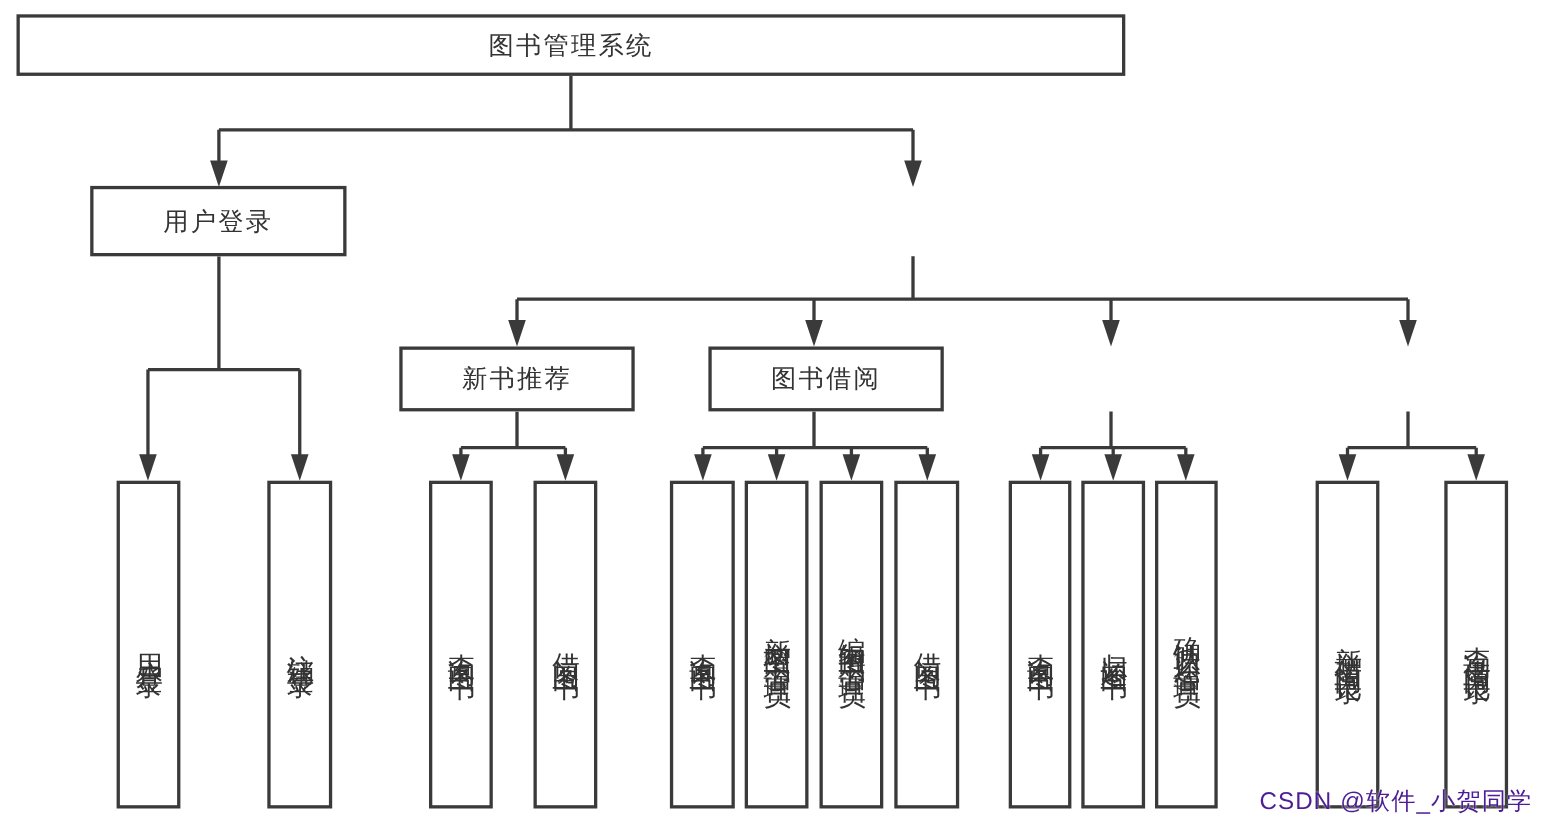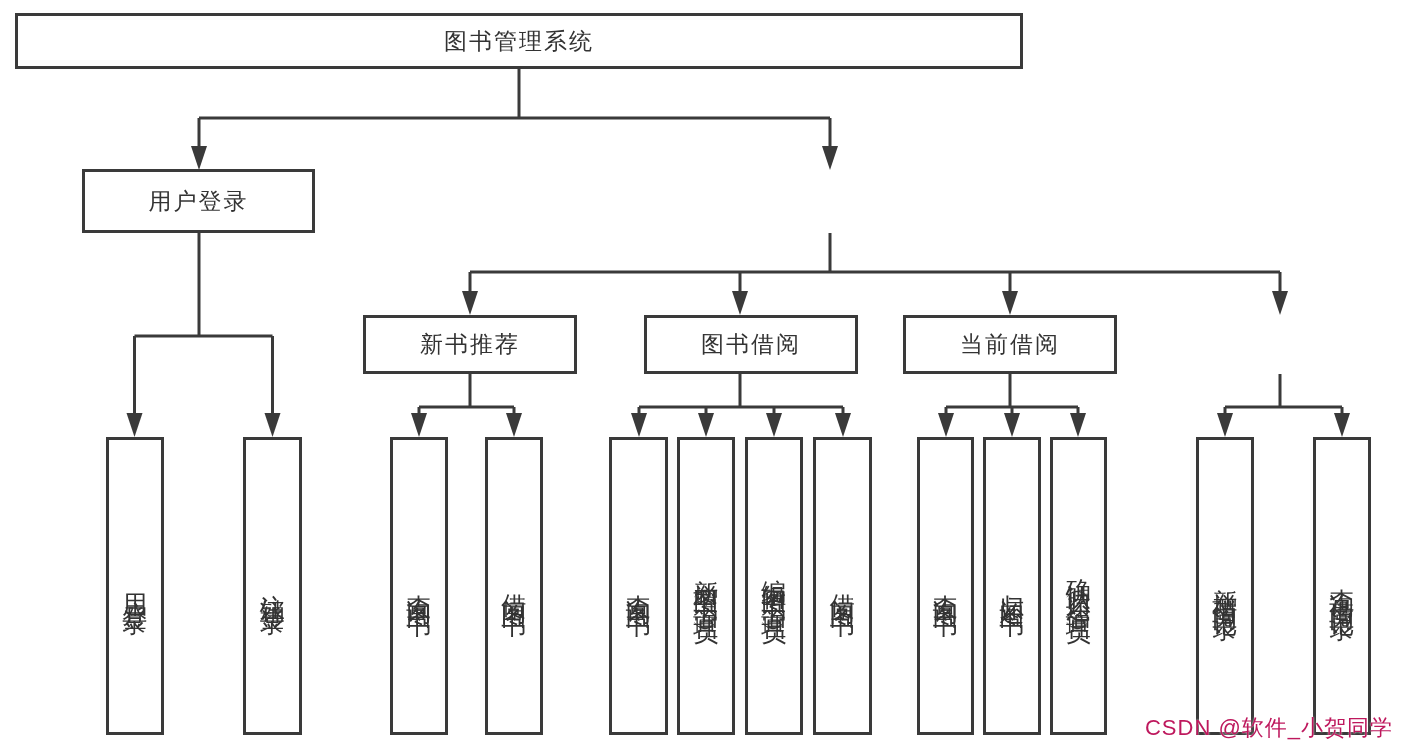--- a/index.html
+++ b/index.html
@@ -40,21 +40,21 @@
   .f-c2 { left:677px; }
   .f-c3 { left:745px; }
   .f-c4 { left:813px; width:59px; }
   .f-d1 { left:917px; width:57px; }
   .f-d2 { left:983px; }
   .f-d3 { left:1050px; width:57px; }
   .f-e1 { left:1196px; }
   .f-e2 { left:1313px; }
   #watermark {
     position:absolute; right:12px; bottom:4px; z-index:3;
-    font-size:22px; color:#be185d; letter-spacing:1px; white-space:nowrap;
+    font-size:22px; color:#4c1d95; letter-spacing:1px; white-space:nowrap;
     text-shadow:0 0 2px #ffffff;
   }
 </style>
 </head>
 <body>
 
 <div id="canvas">
 
   <svg id="connectors" viewBox="0 0 1405 747" xmlns="http://www.w3.org/2000/svg">
     <g stroke="#3a3a3a" stroke-width="3" fill="none">
@@ -103,23 +103,20 @@
   <div class="box h-box n-login">
     <span>用户登录</span>
   </div>
 
   <div class="box h-box l3 n-newbook">
     <span>新书推荐</span>
   </div>
   <div class="box h-box l3 n-borrow">
     <span>图书借阅</span>
   </div>
-  <div class="box h-box l3 n-current">
-    <span>当前借阅</span>
-  </div>
 
   <div class="box v-box leaf f-a1">
     <span class="v-text">用户登录</span>
   </div>
   <div class="box v-box leaf f-a2">
     <span class="v-text">注销登录</span>
   </div>
 
   <div class="box v-box leaf f-b1">
     <span class="v-text">查询图书</span>

